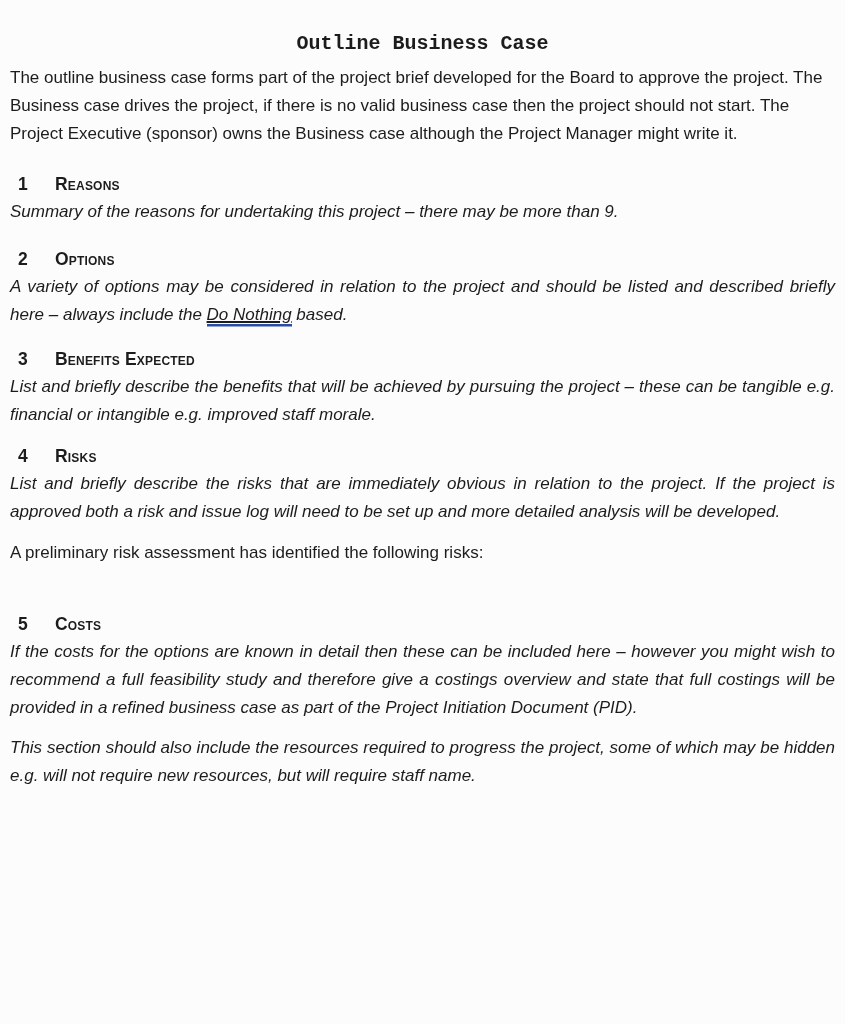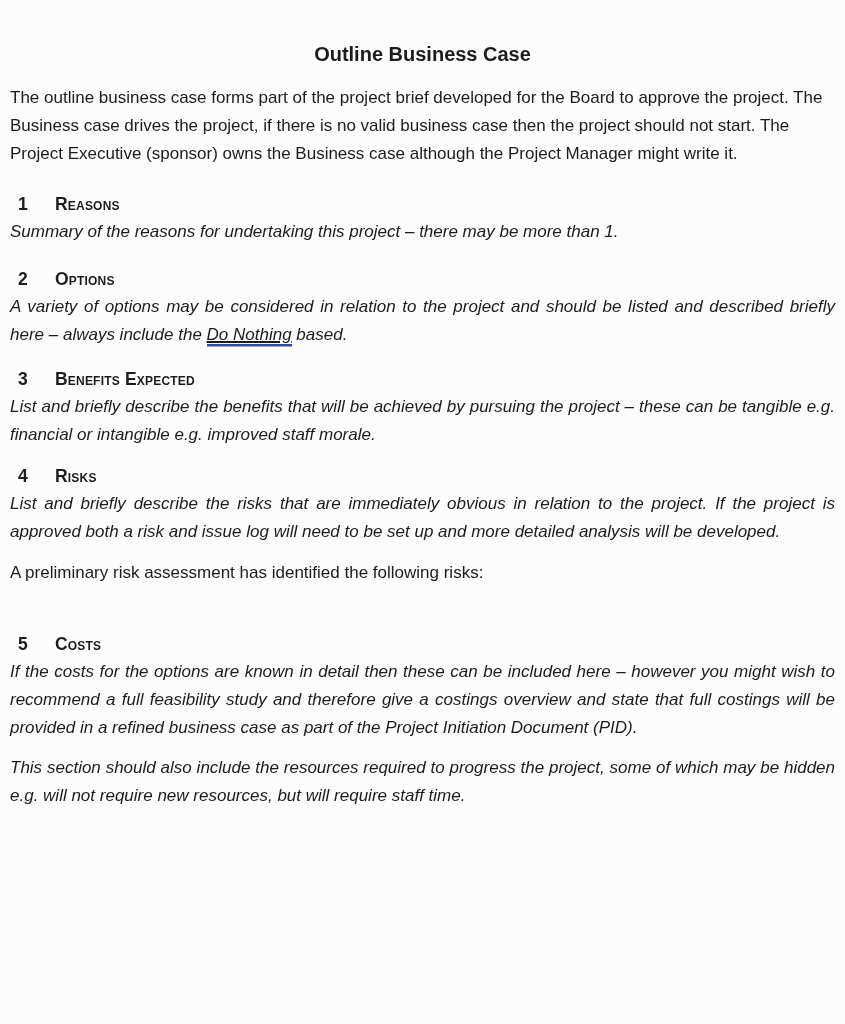--- a/index.html
+++ b/index.html
@@ -20,21 +20,22 @@
     box-sizing: border-box;
     padding: 24px 10px 8px 10px;
     overflow: hidden;
     -webkit-font-smoothing: antialiased;
   }
   .doc-title {
     text-align: center;
     font-weight: bold;
     font-size: 20px;
     line-height: 28px;
-    margin: 16px;
+    margin: 6px;
+    font-family: Liberation Mono, monospace;
   }
   .para { margin: 0; }
   .intro { }
   .project-title { margin-top: 13px; font-weight: bold; }
   .project-title .hint { font-weight: normal; font-style: italic; }
 
   .sec-h {
     display: flex;
     align-items: baseline;
     font-weight: bold;
@@ -79,21 +80,21 @@
 
   <h1 class="doc-title">Outline Business Case</h1>
 
   <p class="para intro">The outline business case forms part of the project brief developed for the Board to approve the project. The Business case drives the project, if there is no valid business case then the project should not start. The Project Executive (sponsor) owns the Business case although the Project Manager might write it.</p>
 
 
   <div class="sec-h mt-s1">
     <span class="num">1</span>
       <span class="cap">Reasons</span>
   </div>
-  <p class="para it">Summary of the reasons for undertaking this project – there may be more than 1.</p>
+  <p class="para it">Summary of the reasons for undertaking this project – there may be more than 9.</p>
 
   <div class="sec-h mt-s2">
     <span class="num">2</span>
       <span class="cap">Options</span>
   </div>
   <p class="para it just"><span>A variety of options may be considered in relation to the project and should be listed and described briefly here – always include the </span><span class="do-nothing">Do Nothing</span><span> based.</span></p>
 
 
   <div class="sec-h mt-s3">
     <span class="num">3</span>
@@ -108,15 +109,15 @@
   <p class="para it just">List and briefly describe the risks that are immediately obvious in relation to the project. If the project is approved both a risk and issue log will need to be set up and more detailed analysis will be developed.</p>
 
   <p class="para mt-note">A preliminary risk assessment has identified the following risks:</p>
 
   <div class="sec-h mt-s5">
     <span class="num">5</span>
       <span class="cap">Costs</span>
   </div>
   <p class="para it just">If the costs for the options are known in detail then these can be included here – however you might wish to recommend a full feasibility study and therefore give a costings overview and state that full costings will be provided in a refined business case as part of the Project Initiation Document (PID).</p>
 
-  <p class="para it just mt-res">This section should also include the resources required to progress the project, some of which may be hidden e.g. will not require new resources, but will require staff time.</p>
+  <p class="para it just mt-res">This section should also include the resources required to progress the project, some of which may be hidden e.g. will not require new resources, but will require staff name.</p>
 
 </div>
 
 </body></html>

